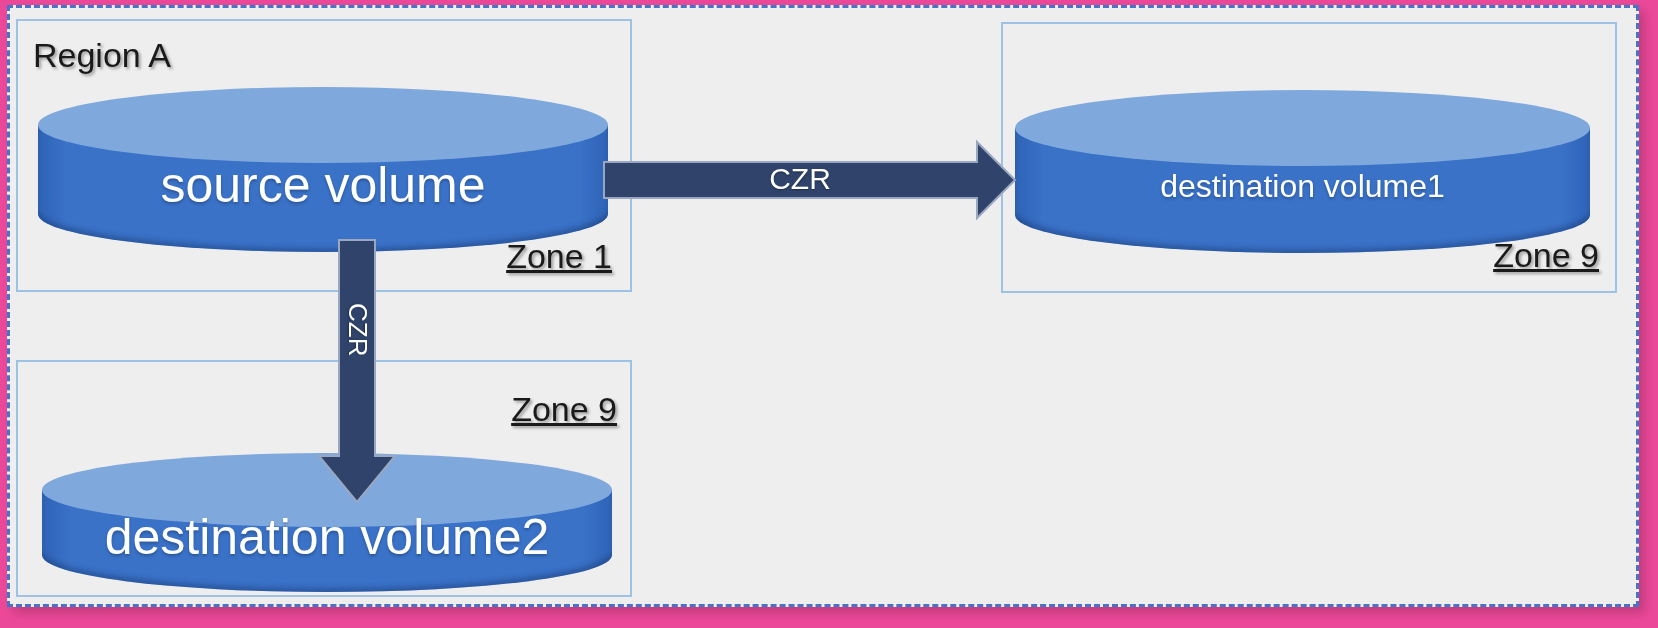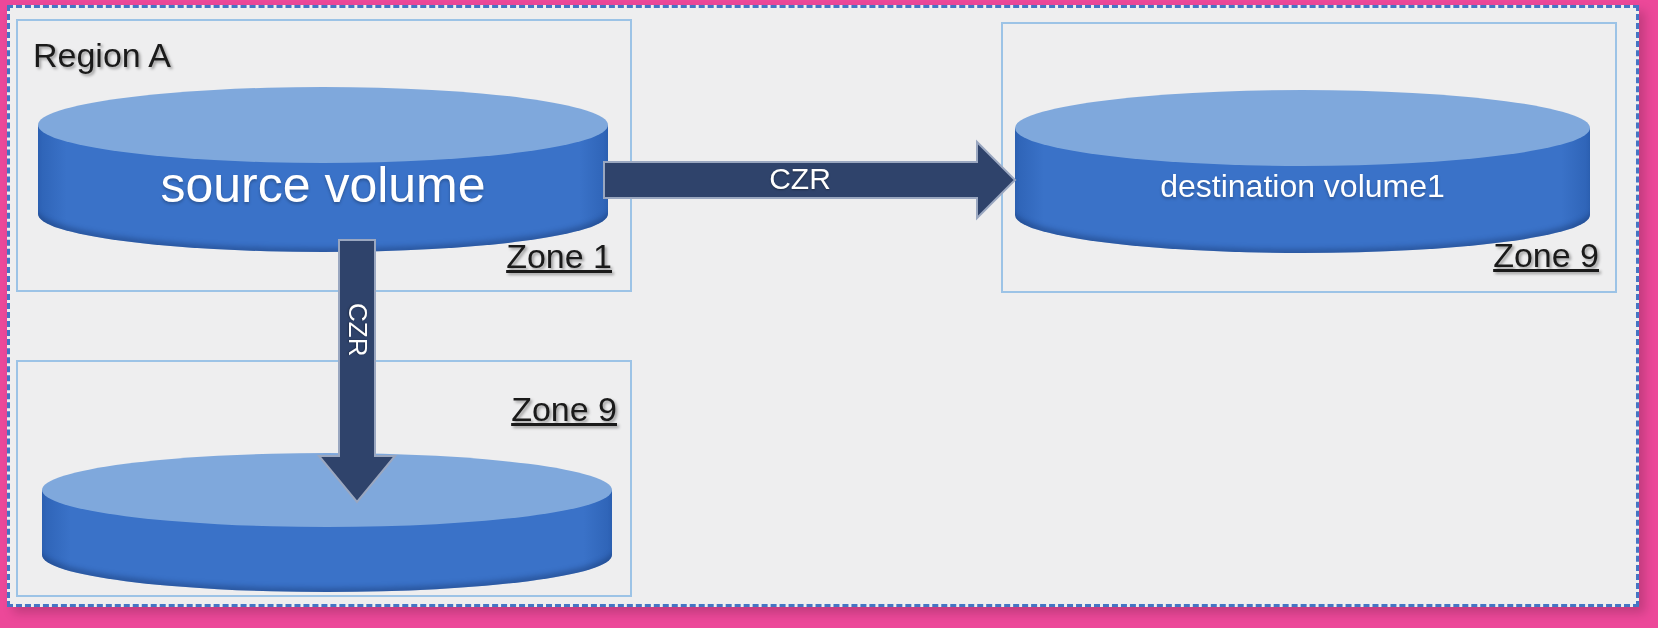--- a/index.html
+++ b/index.html
@@ -150,20 +150,21 @@
     <div class="cyl-label">source volume</div>
   </div>
   <div class="cyl cyl-dest1">
     <div class="cyl-body"></div>
     <div class="cyl-top"></div>
     <div class="cyl-label">destination volume1</div>
   </div>
   <div class="cyl cyl-dest2">
     <div class="cyl-body"></div>
     <div class="cyl-top"></div>
+    <div class="cyl-label">destination volume2</div>
   </div>
 
   <svg class="arrow-svg arrow-h" width="420" height="84" viewBox="0 0 420 84">
     <polygon points="4,24 377,24 377,4 415,42 377,80 377,60 4,60" fill="#2F436B" stroke="#9AA7C0" stroke-width="2"></polygon>
   </svg>
   <div class="arrow-label arrow-label-h">CZR</div>
 
   <svg class="arrow-svg arrow-v" width="84" height="268" viewBox="0 0 84 268">
     <polygon points="24,2 60,2 60,218 80,218 42,264 4,218 24,218" fill="#2F436B" stroke="#9AA7C0" stroke-width="2"></polygon>
   </svg>

